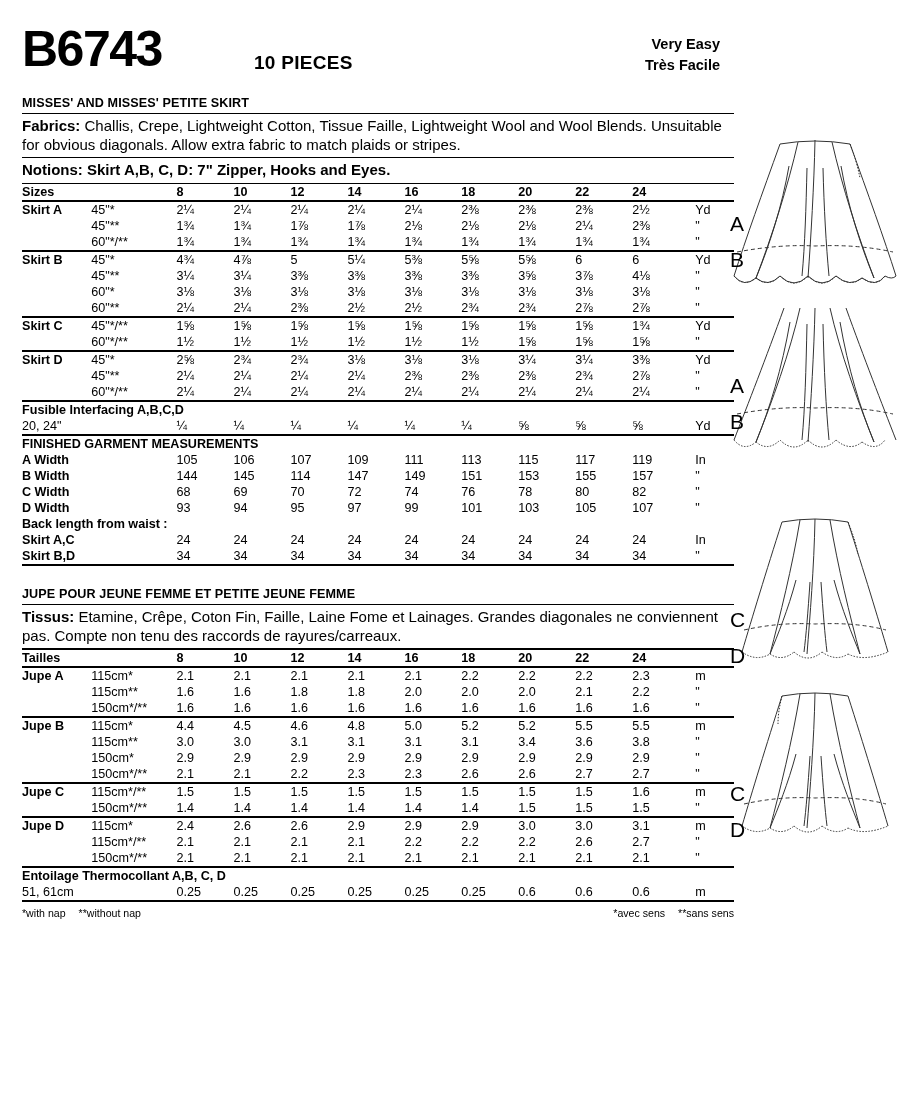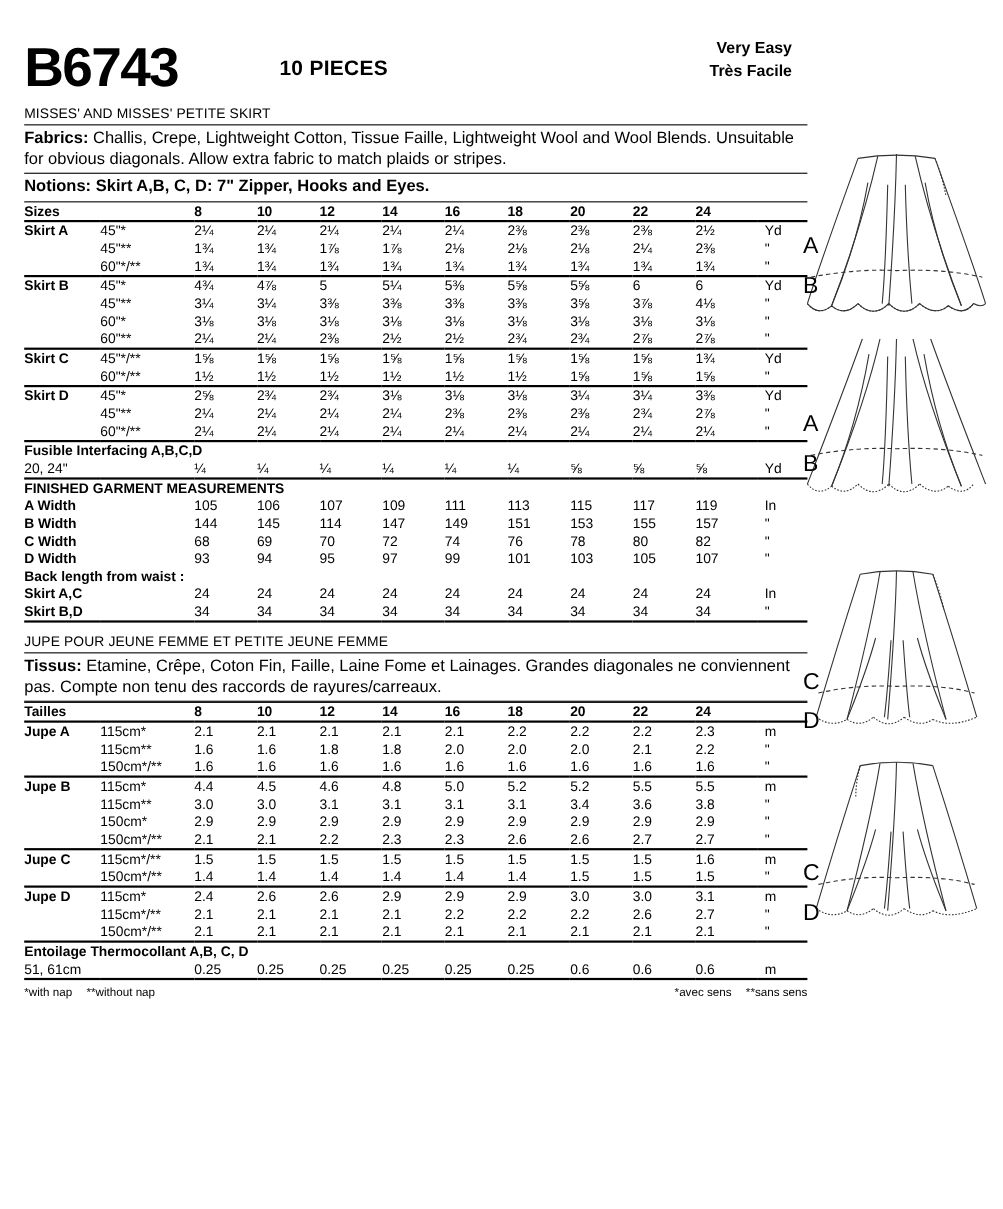--- a/index.html
+++ b/index.html
@@ -13,35 +13,34 @@
     overflow: hidden;
   }
   .page { position:relative; width:912px; height:1099px; padding: 18px 20px 0 22px; }
 
   
   .hdr { position:relative; height:78px; }
   .patnum {
     position:absolute; left:0; top:6px;
     font-size:50px; font-weight:bold; letter-spacing:-1.5px; line-height:1;
     font-family:"Liberation Sans", sans-serif;
-    margin-top:12px;
   }
   .pieces {
     position:absolute; left:232px; top:34px;
     font-size:19px; font-weight:600; letter-spacing:.3px;
   }
   .ease {
     position:absolute; right:172px; top:16px;
     text-align:right; font-size:14.5px; font-weight:bold; line-height:1.45;
   }
 
   .maincol { width:712px; }
 
   .sectitle {
-    font-size:12.6px; font-weight:normal; letter-spacing:.1px;
+    font-size:12.6px; font-weight:bold; letter-spacing:.1px;
     padding:0 0 3px 0;
   }
   .rule { border-top:1.6px solid #000; }
   .rule-thin { border-top:1px solid #000; }
 
   .para {
     font-size:15px; line-height:1.28; padding:2px 0 3px 0;
   }
   .para b { font-weight:bold; }
 
@@ -392,21 +391,21 @@
             <td class="c-val num">34</td>
             <td class="c-val num">34</td>
             <td class="c-unit">"</td>
           </tr>
           <tr>
             <td colspan="12" style="border-top: 2.2px solid rgb(0, 0, 0); padding: 0px; height: 2px;"></td>
           </tr>
         </tbody>
     </table>
 
-    <div class="sectitle" style="padding-top:9px">JUPE POUR JEUNE FEMME ET PETITE JEUNE FEMME</div>
+    <div class="sectitle" style="padding-top:20px">JUPE POUR JEUNE FEMME ET PETITE JEUNE FEMME</div>
     <div class="rule"></div>
 
     <div class="para">
       <b>Tissus:</b>
       <span>Etamine, Crêpe, Coton Fin, Faille, Laine Fome et Lainages. Grandes diagonales ne conviennent pas. Compte non tenu des raccords de rayures/carreaux.</span>
     </div>
     <div class="rule-thin"></div>
 
     <div class="rule-thin"></div>
 

